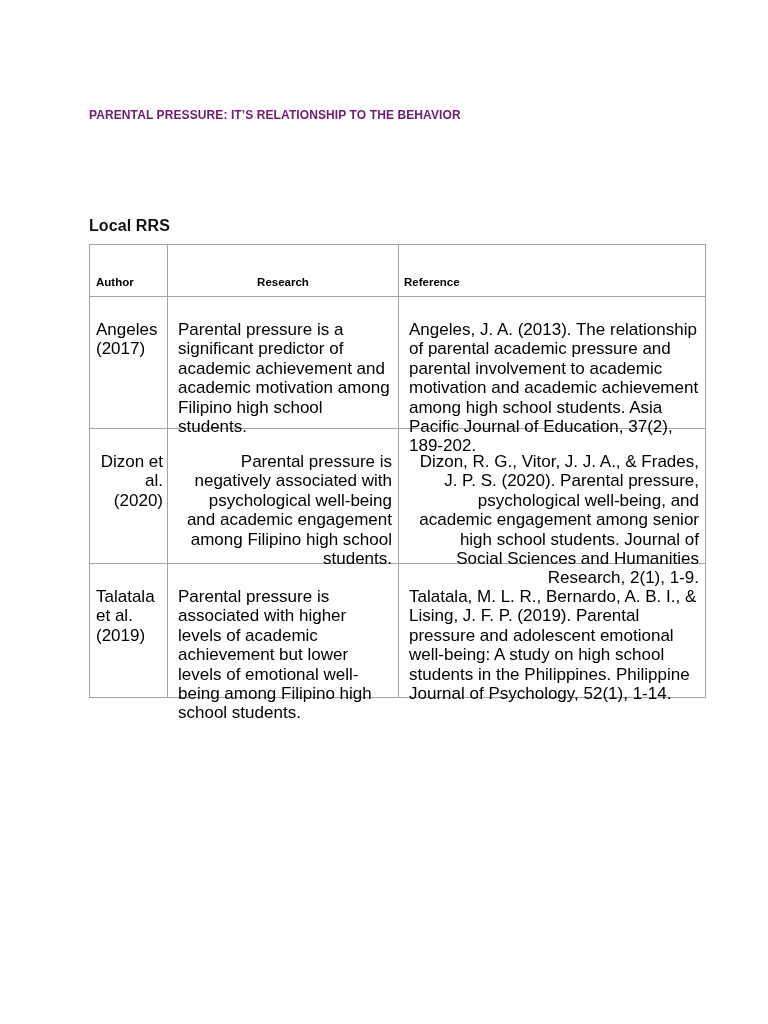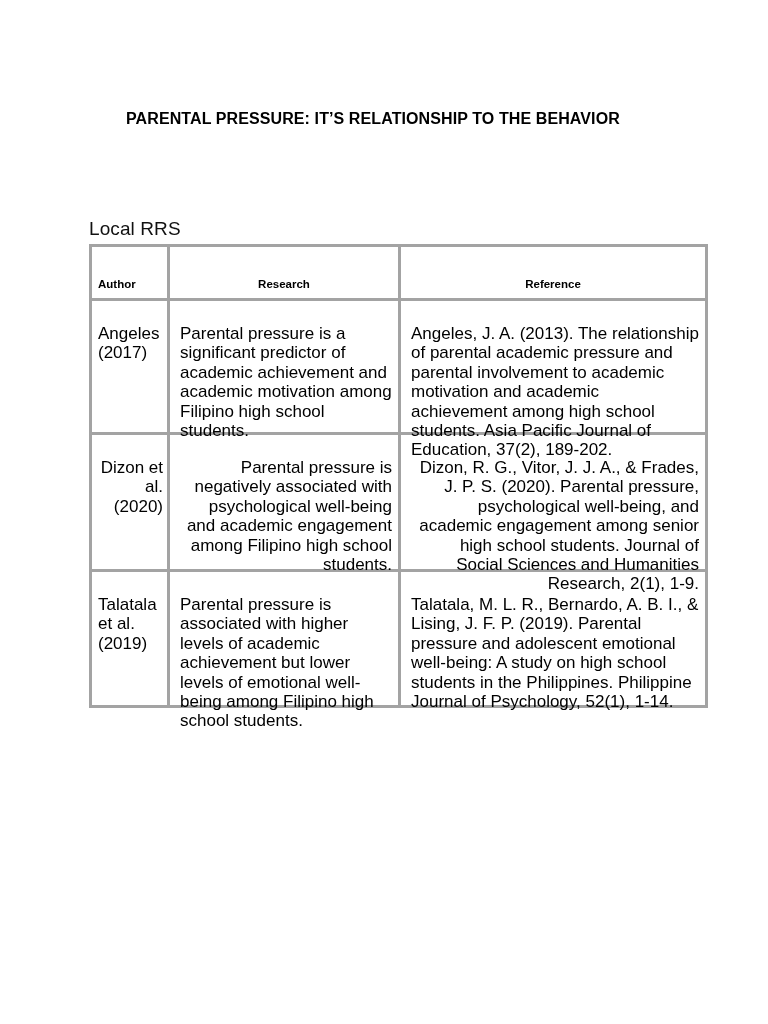--- a/index.html
+++ b/index.html
@@ -23,56 +23,55 @@
     inset: 0;
     background: #ffffff;
   }
 
   
   .doc-title {
     position: absolute;
     left: 89px;
     top: 93px;
     width: 600px;
-    font-size: 16px;
+    font-size: 12px;
     font-weight: 600;
     line-height: 29px;
     letter-spacing: 0.1px;
-    color: #000000;
-    margin-left: 37px;
+    color: #701a75;
   }
   .doc-title .tline {
     display: block;
     white-space: nowrap;
   }
 
   
   .section-heading {
     position: absolute;
     left: 89px;
     top: 198px;
-    font-size: 19px;
-    font-weight: normal;
+    font-size: 16px;
+    font-weight: bold;
     line-height: 30px;
     letter-spacing: 0.1px;
     color: #111111;
   }
 
   
   .rrs-table {
     position: absolute;
     left: 89px;
     top: 244px;
     width: 616px;
     border-collapse: collapse;
     table-layout: fixed;
   }
   .rrs-table td,
   .rrs-table th {
-    border: 3px solid #a3a3a3;
+    border: 1px solid #a3a3a3;
     vertical-align: top;
     padding: 0;
     text-align: left;
     font-weight: normal;
   }
 
   .col-author   { width: 78px; }
   .col-evidence { width: 231px; }
   .col-reference{ width: 307px; }
 
@@ -83,21 +82,21 @@
   }
   .hdr-inner {
     font-size: 11.5px;
     font-weight: bold;
     line-height: 14px;
     padding: 0 5px 7px 5px;
     color: #000;
   }
   .hdr-author   { text-align: left;   padding-left: 6px; }
   .hdr-evidence { text-align: center; }
-  .hdr-reference{ text-align: center; }
+  .hdr-reference{ }
 
   
   .cell {
     font-size: 17px;
     line-height: 19.4px;
     padding: 23px 6px 10px 6px;
     color: #000;
   }
   .cell-author   { padding-left: 6px;  padding-right: 4px; }
   .cell-evidence { padding-left: 10px; padding-right: 6px; }

